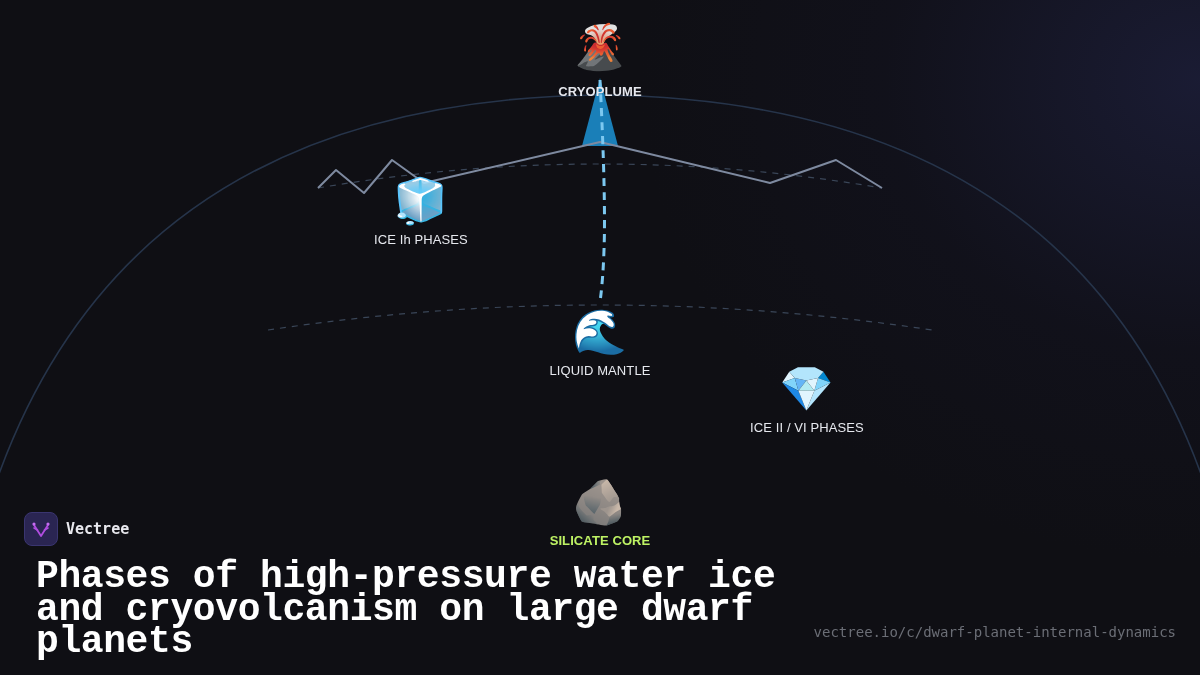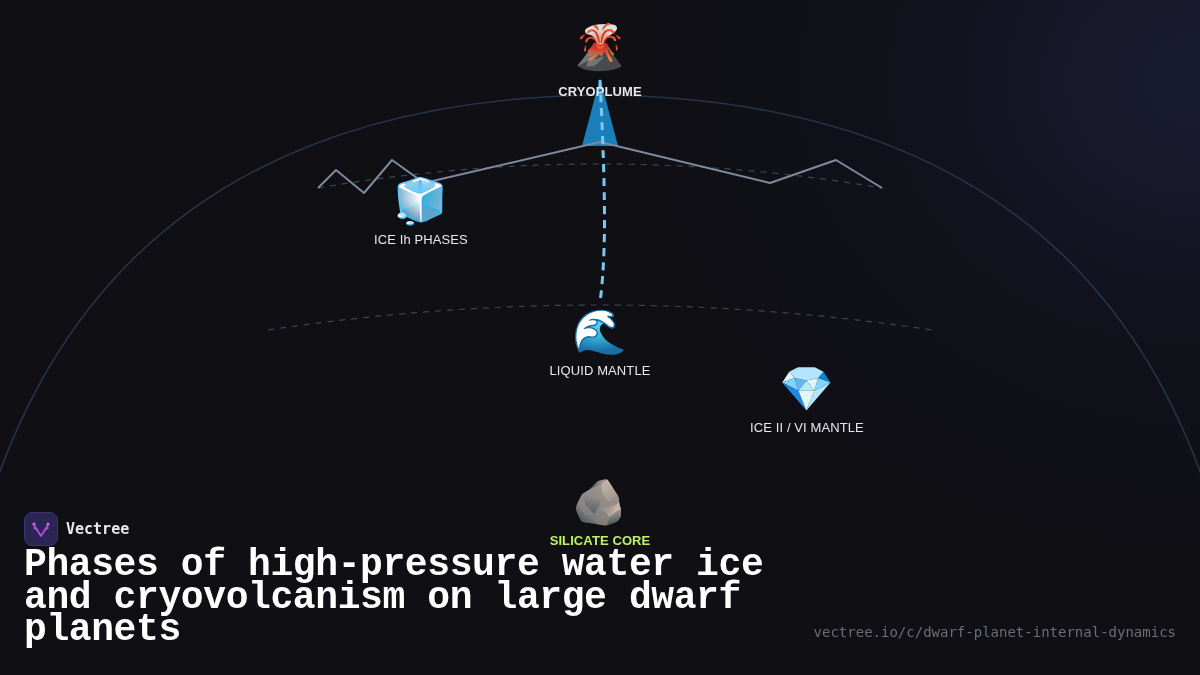--- a/index.html
+++ b/index.html
@@ -22,21 +22,21 @@
   }
   .node.bold .label { font-weight: bold; }
   .node.dim .label { color: #bef264; font-weight: bold; }
   .brand { position: absolute; left: 24px; top: 512px; display: flex; align-items: center; gap: 8px; }
   .brand-logo {
     width: 34px; height: 34px; border-radius: 8px; background: #2a2552;
     border: 1px solid #3a3570; box-sizing: border-box; display: flex; align-items: center; justify-content: center;
   }
   .brand-name { font-family: "DejaVu Sans Mono", monospace; font-weight: bold; font-size: 15px; color: #e8e8ee; }
   .title {
-    position: absolute; left: 24px; top: 549px; width: 760px; margin: 0;
+    position: absolute; left: 24px; top: 549px; width: 760px; margin: 12px;
     font-family: "Liberation Mono", monospace; font-weight: bold; font-size: 38px; line-height: 32.5px;
     color: #ffffff; letter-spacing: -0.4px;
   }
   .url {
     position: absolute; right: 24px; top: 624px;
     font-family: "DejaVu Sans Mono", monospace; font-size: 14px; color: #6b6e76; text-align: center;
   }
 </style>
 </head>
 <body>
@@ -67,21 +67,21 @@
   <span class="label">ICE Ih PHASES</span>
 </div>
 
 <div class="node" style="left:600px; top:307px;">
   <span class="emoji">🌊</span>
   <span class="label">LIQUID MANTLE</span>
 </div>
 
 <div class="node" style="left:807px; top:364px;">
   <span class="emoji">💎</span>
-  <span class="label">ICE II / VI MANTLE</span>
+  <span class="label">ICE II / VI PHASES</span>
 </div>
 
 <div class="node dim" style="left:600px; top:477px;">
   <span class="emoji">🪨</span>
   <span class="label">SILICATE CORE</span>
 </div>
 
 <div class="brand">
   <div class="brand-logo">
     <svg width="20" height="18" viewBox="0 0 20 18">

